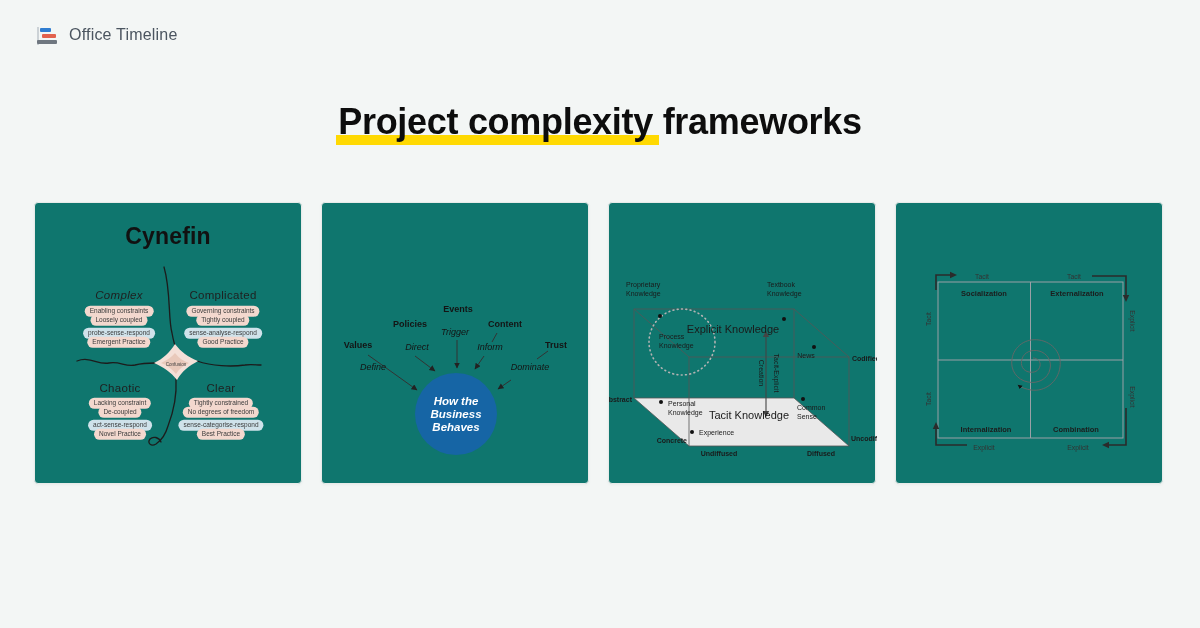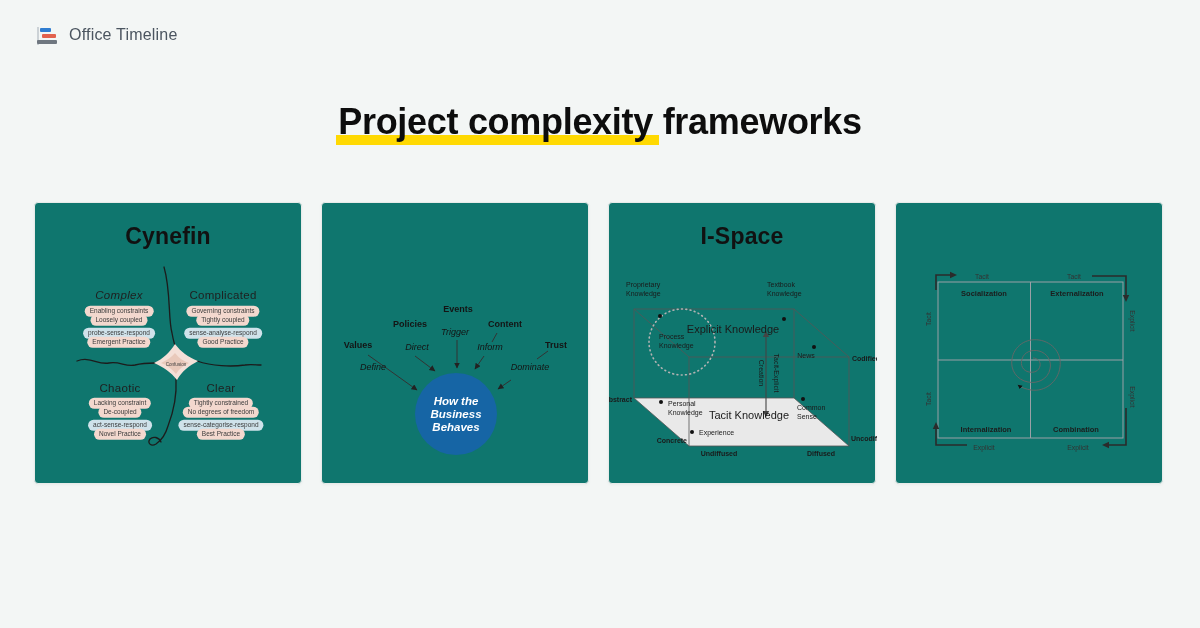--- a/index.html
+++ b/index.html
@@ -145,21 +145,20 @@
         <text x="95" y="147" font-style="italic">Direct</text>
         <text x="133" y="132" font-style="italic">Trigger</text>
         <text x="168" y="147" font-style="italic">Inform</text>
         <text x="208" y="167" font-style="italic">Dominate</text>
       </g>
     </svg>
   </div>
 </section>
 
 <section class="card" style="left:608px;">
-  <h2>I-Space</h2>
   <div class="diagram">
     <svg width="268" height="282" viewBox="0 0 268 282">
       <polygon points="25,195 185,195 240,243 80,243" fill="#e9e9e9"></polygon>
       <g stroke="#555" stroke-width="0.8" fill="none">
         <rect x="25" y="106" width="160" height="89"></rect>
         <rect x="80" y="154" width="160" height="89"></rect>
         <path d="M25,106 L80,154 M185,106 L240,154 M25,195 L80,243 M185,195 L240,243"></path>
       </g>
       <circle cx="73" cy="139" r="33" fill="none" stroke="#b3b3b3" stroke-width="1.6" stroke-dasharray="0.9 3.4" stroke-linecap="round"></circle>
       <g>

